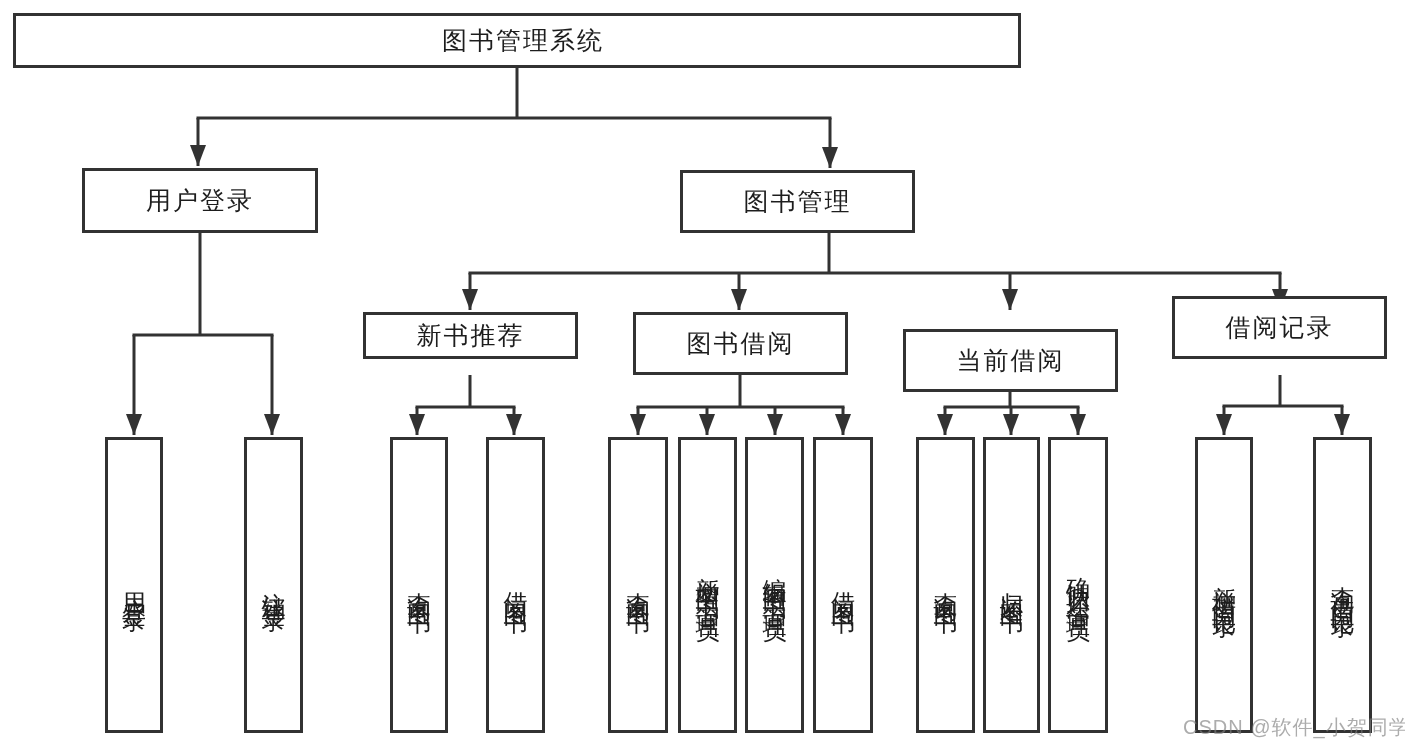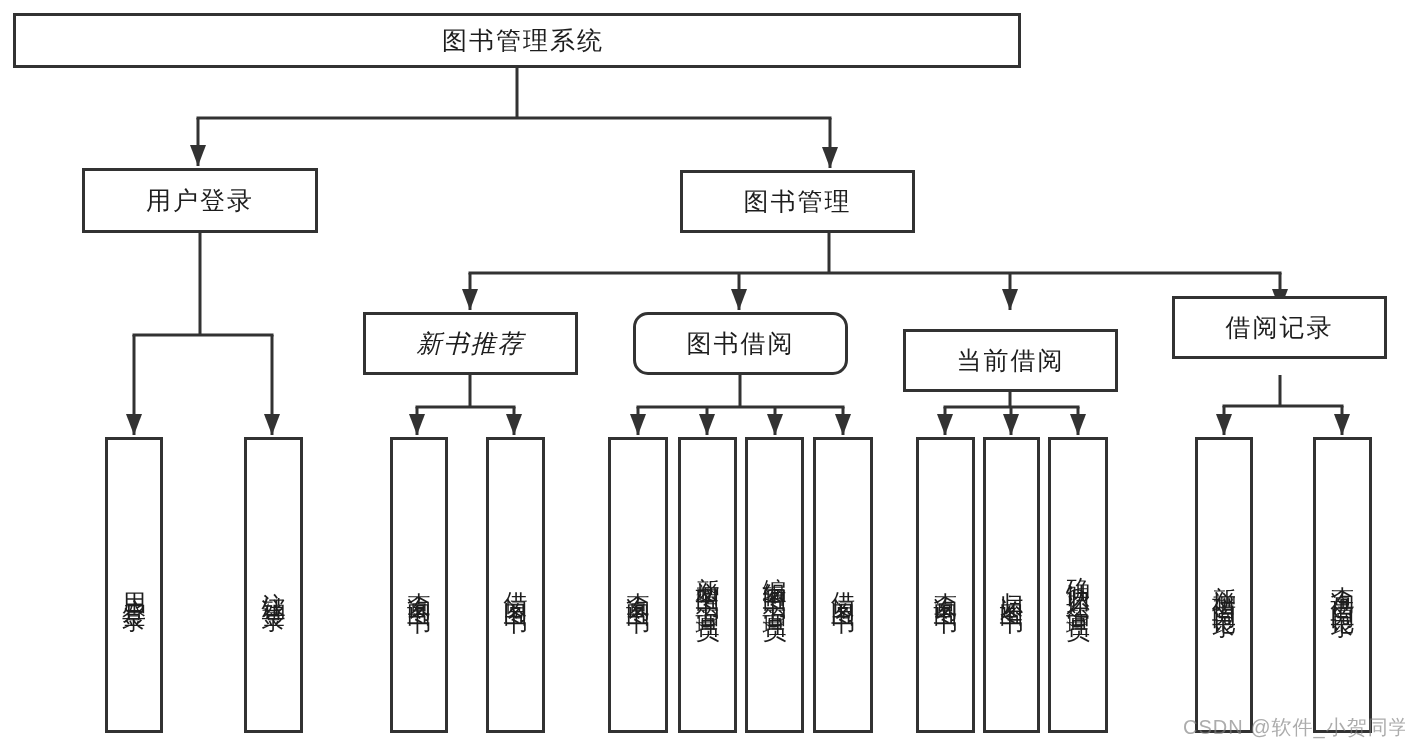--- a/index.html
+++ b/index.html
@@ -100,22 +100,22 @@
       <line x1="1224" y1="406" x2="1224" y2="435" marker-end="url(#ah)"></line>
       <line x1="1342" y1="406" x2="1342" y2="435" marker-end="url(#ah)"></line>
     </g>
   </svg>
 
   <div class="box hbox" style="left:13px; top:13px; width:1008px; height:55px;padding-left:12px;">图书管理系统</div>
 
   <div class="box hbox" style="left:82px; top:168px; width:236px; height:65px;">用户登录</div>
   <div class="box hbox" style="left:680px; top:170px; width:235px; height:63px;">图书管理</div>
 
-  <div class="box hbox" style="left:363px; top:312px; width:215px; height:63px;font-style:italic;">新书推荐</div>
-  <div class="box hbox" style="left:633px; top:312px; width:215px; height:63px;border-radius:15px;">图书借阅</div>
+  <div class="box hbox" style="left:363px; top:312px; width:215px; height:47px;">新书推荐</div>
+  <div class="box hbox" style="left:633px; top:312px; width:215px; height:63px;">图书借阅</div>
   <div class="box hbox" style="left:903px; top:312px; width:215px; height:63px;margin-top:17px;">当前借阅</div>
   <div class="box hbox" style="left:1172px; top:296px; width:215px; height:63px;">借阅记录</div>
 
   <div class="box vbox" style="left:105px; width:58px;">用户登录</div>
   <div class="box vbox" style="left:244px; width:59px;">注销登录</div>
 
   <div class="box vbox" style="left:390px; width:58px;">查询图书</div>
   <div class="box vbox" style="left:486px; width:59px;">借阅图书</div>
 
   <div class="box vbox" style="left:608px; width:60px;">查询图书</div>

